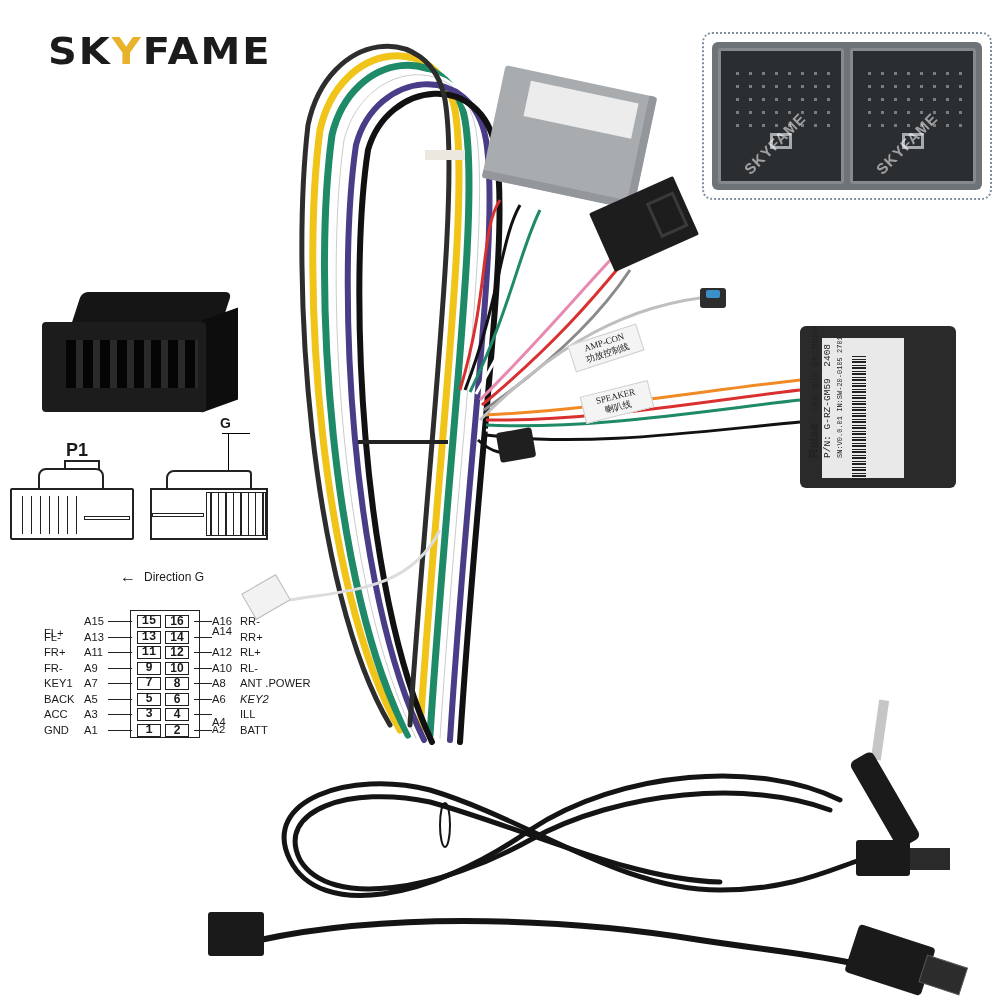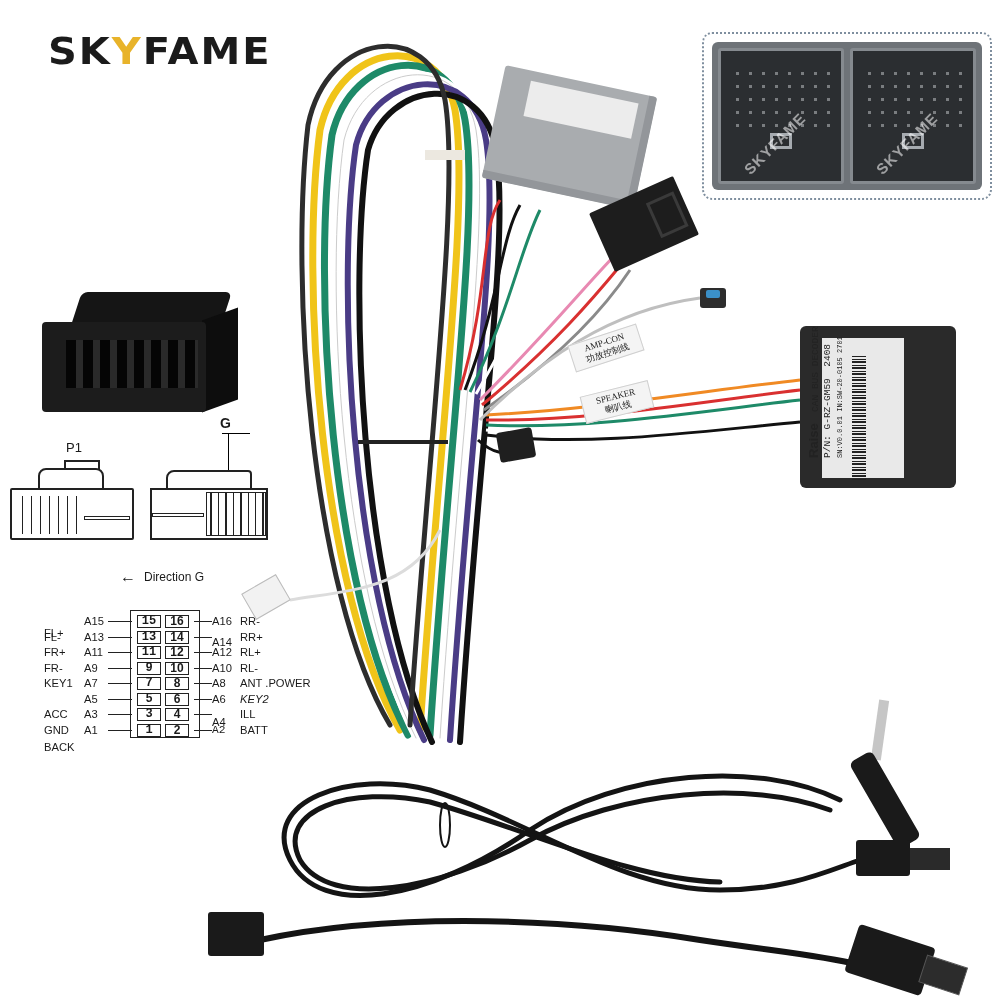--- a/index.html
+++ b/index.html
@@ -24,21 +24,21 @@
 
   
   .conn16 { left: 42px; top: 292px; width: 198px; height: 120px; }
   .conn16 .top { position: absolute; left: 34px; top: 0; width: 150px; height: 36px; background: #151515; border-radius: 6px 6px 0 0; transform: skewX(-18deg); }
   .conn16 .front { position: absolute; left: 0; top: 30px; width: 164px; height: 90px; background: #1c1c1c; border-radius: 4px; }
   .conn16 .side { position: absolute; left: 160px; top: 22px; width: 36px; height: 92px; background: #0d0d0d; transform: skewY(-20deg); }
   .conn16 .slots { position: absolute; left: 24px; top: 48px; width: 132px; height: 48px;
         background-image: linear-gradient(90deg, #050505 10px, #2a2a2a 10px); background-size: 17px 100%; }
 
   
-  .lbl-bold { font-weight: normal; font-size: 13px; }
+  .lbl-bold { font-weight: bold; font-size: 18px; }
   .p1-label { left: 66px; top: 440px; }
   .g-label { left: 220px; top: 415px; font-size: 14px; font-weight: bold; }
   .g-underline { left: 222px; top: 433px; width: 28px; height: 1px; background: #000; }
   .g-leader { left: 228px; top: 433px; width: 1px; height: 45px; background: #000; }
   .line-conn { border: 2px solid #222; background: #fff; }
   .p1-box { left: 10px; top: 488px; width: 124px; height: 52px; border-radius: 2px; }
   .p1-hood { left: 38px; top: 468px; width: 66px; height: 22px; border-radius: 8px 8px 0 0; }
   .p1-tab { left: 64px; top: 460px; width: 36px; height: 12px; }
   .p1-pins { left: 18px; top: 496px; width: 64px; height: 38px;
         background-image: repeating-linear-gradient(90deg, transparent 0 4px, #222 4px 5px, transparent 5px 9px); }
@@ -181,21 +181,21 @@
     </div>
   <div id="pinLabels">
       <div class="pin-lbl func-l" style="top: 6px; margin-top: 12px;">FL+</div>
       <div class="pin-lbl code-l" style="top: 6px;">A15</div>
       <div class="pin-lbl code-r" style="top: 6px;">A16</div>
       <div class="pin-lbl func-r" style="top: 6px;">RR-</div>
       <div class="leader-l" style="top: 13px; left: 64px; width: 24px;"></div>
       <div class="leader-r" style="top: 13px;"></div>
       <div class="pin-lbl func-l" style="top: 21.5px; text-align: right;">FL-</div>
       <div class="pin-lbl code-l" style="top: 21.5px;">A13</div>
-      <div class="pin-lbl code-r" style="top: 27px;">A14</div>
+      <div class="pin-lbl code-r" style="top: 16px;">A14</div>
       <div class="pin-lbl func-r" style="top: 21.5px;">RR+</div>
       <div class="leader-l" style="top: 28.5px; left: 64px; width: 24px;"></div>
       <div class="leader-r" style="top: 28.5px;"></div>
       <div class="pin-lbl func-l" style="top: 37px;">FR+</div>
       <div class="pin-lbl code-l" style="top: 37px;">A11</div>
       <div class="pin-lbl code-r" style="top: 37px;">A12</div>
       <div class="pin-lbl func-r" style="top: 37px;">RL+</div>
       <div class="leader-l" style="top: 44px; left: 64px; width: 24px;"></div>
       <div class="leader-r" style="top: 44px;"></div>
       <div class="pin-lbl func-l" style="top: 52.5px;">FR-</div>
@@ -203,21 +203,21 @@
       <div class="pin-lbl code-r" style="top: 52.5px;">A10</div>
       <div class="pin-lbl func-r" style="top: 52.5px;">RL-</div>
       <div class="leader-l" style="top: 59.5px; left: 64px; width: 24px;"></div>
       <div class="leader-r" style="top: 59.5px;"></div>
       <div class="pin-lbl func-l" style="top: 68px;">KEY1</div>
       <div class="pin-lbl code-l" style="top: 68px;">A7</div>
       <div class="pin-lbl code-r" style="top: 68px;">A8</div>
       <div class="pin-lbl func-r" style="top: 68px;">ANT .POWER</div>
       <div class="leader-l" style="top: 75px; left: 64px; width: 24px;"></div>
       <div class="leader-r" style="top: 75px;"></div>
-      <div class="pin-lbl func-l" style="top: 83.5px; margin-top: 48px;">BACK</div>
+      <div class="pin-lbl func-l" style="top: 83.5px;">BACK</div>
       <div class="pin-lbl code-l" style="top: 83.5px;">A5</div>
       <div class="pin-lbl code-r" style="top: 83.5px;">A6</div>
       <div class="pin-lbl func-r" style="top: 83.5px; font-style: italic;">KEY2</div>
       <div class="leader-l" style="top: 90.5px; left: 64px; width: 24px;"></div>
       <div class="leader-r" style="top: 90.5px;"></div>
       <div class="pin-lbl func-l" style="top: 99px;">ACC</div>
       <div class="pin-lbl code-l" style="top: 99px;">A3</div>
       <div class="pin-lbl code-r" style="top: 99px; margin-top: 8px;">A4</div>
       <div class="pin-lbl func-r" style="top: 99px;">ILL</div>
       <div class="leader-l" style="top: 106px; left: 64px; width: 24px;"></div>

